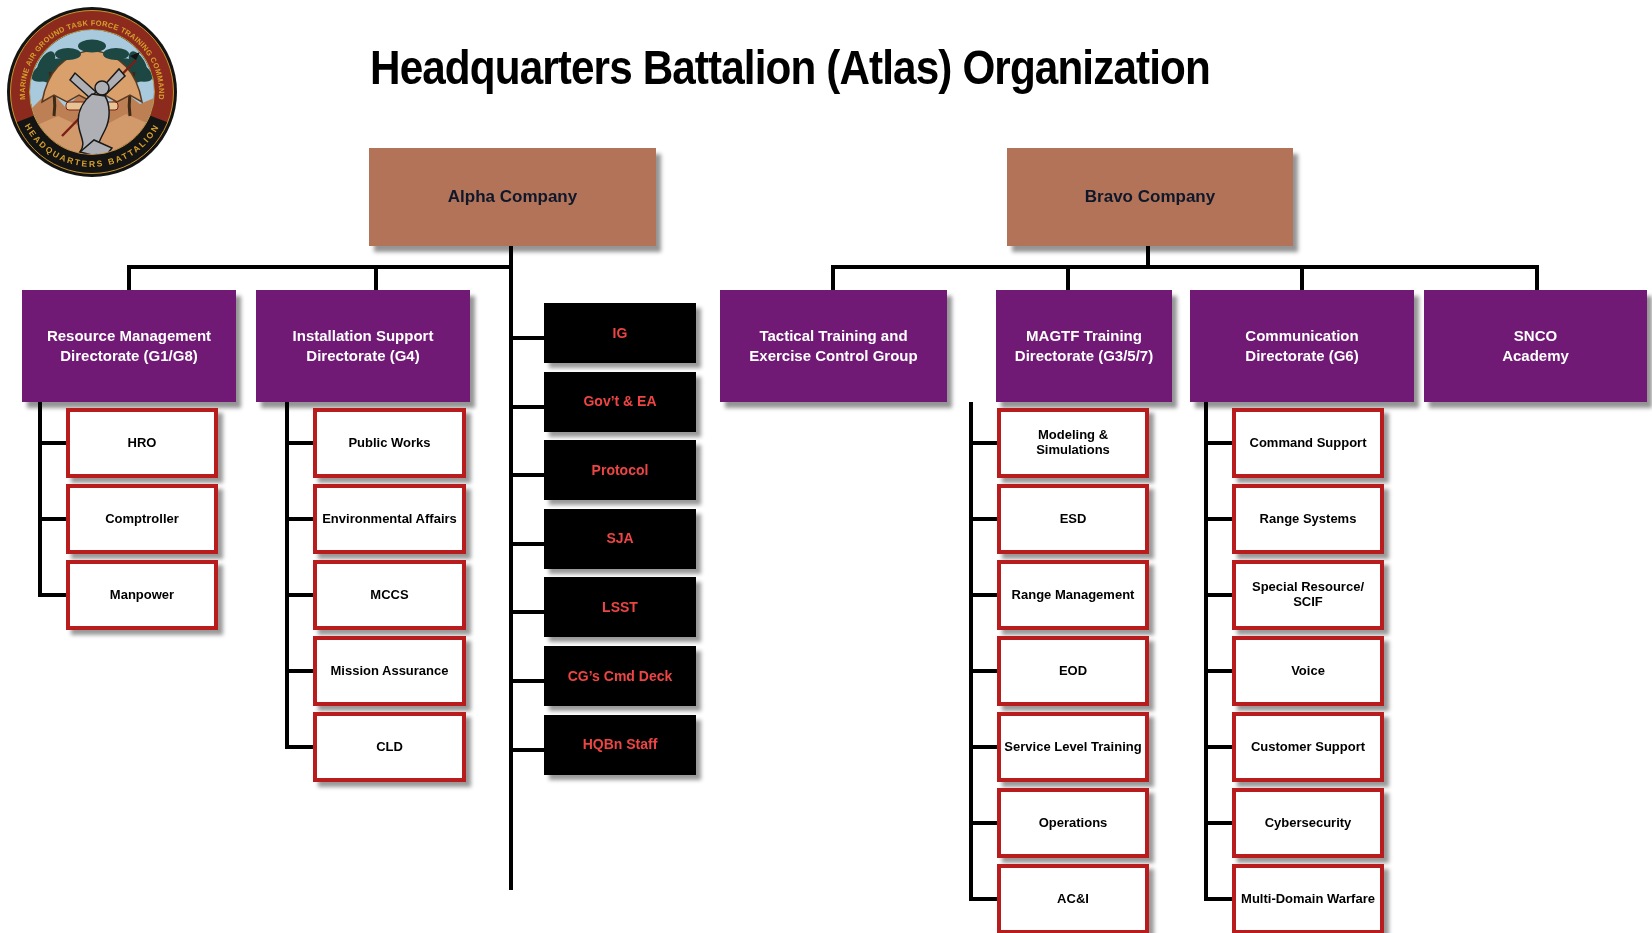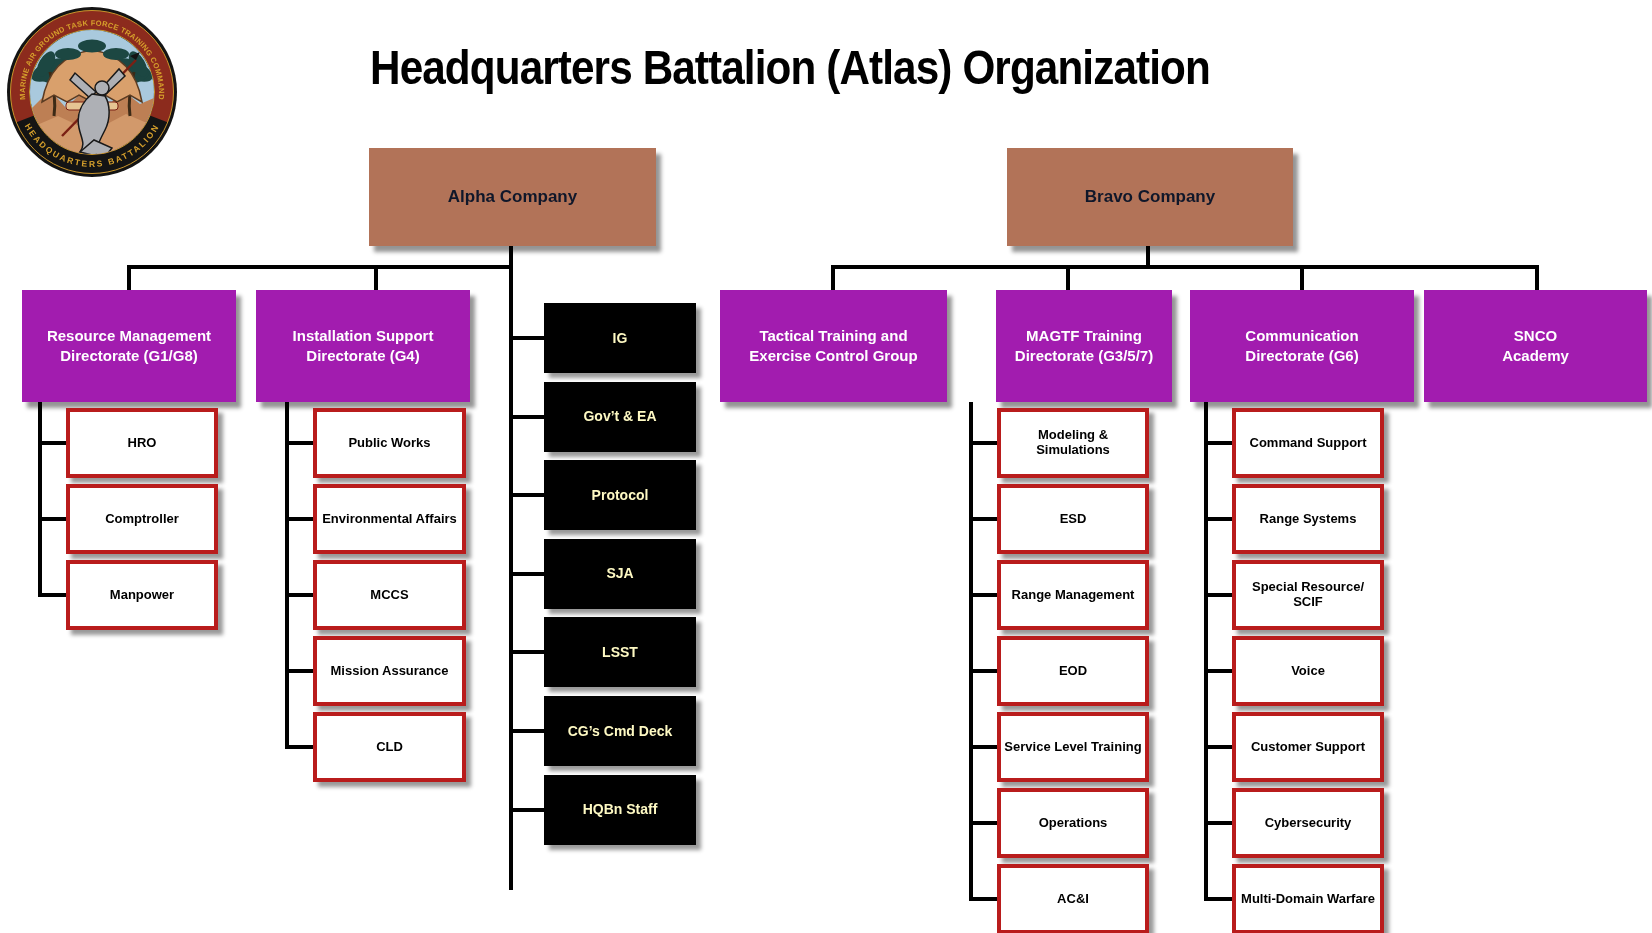--- a/index.html
+++ b/index.html
@@ -15,41 +15,41 @@
   }
   .logo { position:absolute; left:6px; top:6px; }
   .line { position:absolute; background:#000; }
   .company {
     position:absolute; background:var(--company-fill,#b27358); color:#0f172a;
     display:flex; align-items:center; justify-content:center;
     font-size:17px; font-weight:bold;
     box-shadow:5px 6px 4px rgba(0,0,0,0.42);
   }
   .bbox {
-    position:absolute; background:#a21caf; color:#fff;
+    position:absolute; background:#701a75; color:#fff;
     display:flex; flex-direction:column; align-items:center; justify-content:center;
     text-align:center; font-size:15px; font-weight:bold; line-height:1.35;
     box-shadow:5px 6px 4px rgba(0,0,0,0.42);
   }
   .list { position:absolute; display:flex; flex-direction:column; gap:6px; }
   .list.staff { gap:8.6px; }
   .wbox {
     position:relative; box-sizing:border-box; height:70px; width:100%;
     background:#fff; color:#000; border:4px solid #b91c1c;
     display:flex; align-items:center; justify-content:center; text-align:center;
     font-size:13px; font-weight:bold; line-height:1.15; padding:0 1px;
     box-shadow:5px 5px 4px rgba(0,0,0,0.40);
   }
   .wbox::before {
     content:""; position:absolute; left:-32px; top:29px; width:28px; height:4px;
     background:var(--connector,#000);
   }
   .sbox {
-    position:relative; height:70px; width:100%;
-    background:#000; color:#fef9c3;
+    position:relative; height:60px; width:100%;
+    background:#000; color:#ef4444;
     display:flex; align-items:center; justify-content:center; text-align:center;
     font-size:14px; font-weight:bold; line-height:1.2;
     box-shadow:5px 5px 4px rgba(0,0,0,0.40);
   }
   .sbox::before {
     content:""; position:absolute; left:-31px; top:33px; width:31px; height:4px;
     background:var(--connector,#000);
   }
   .arc { fill:#d6a02c; font-weight:bold; font-size:7.5px; letter-spacing:0.3px;
          font-family:"Liberation Sans", sans-serif; }

